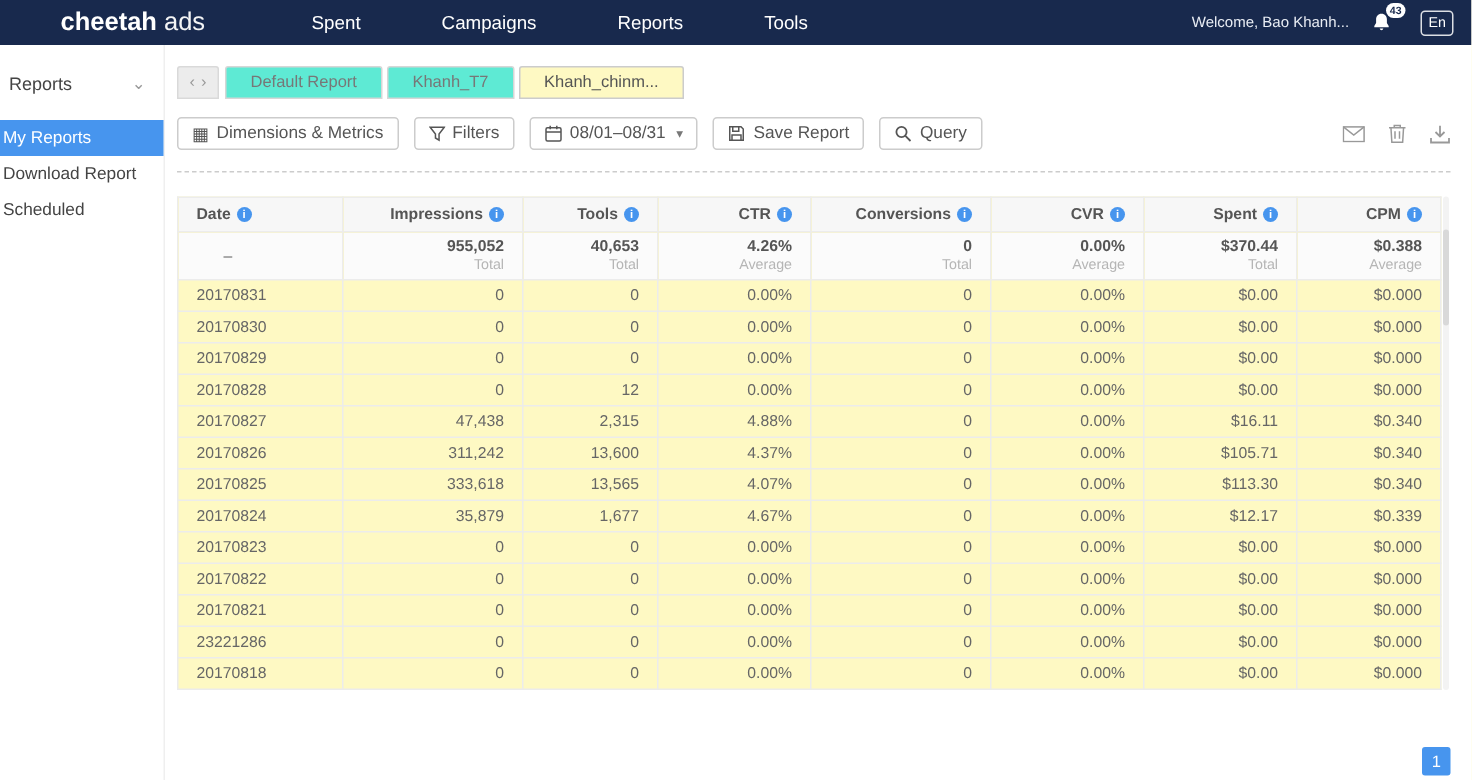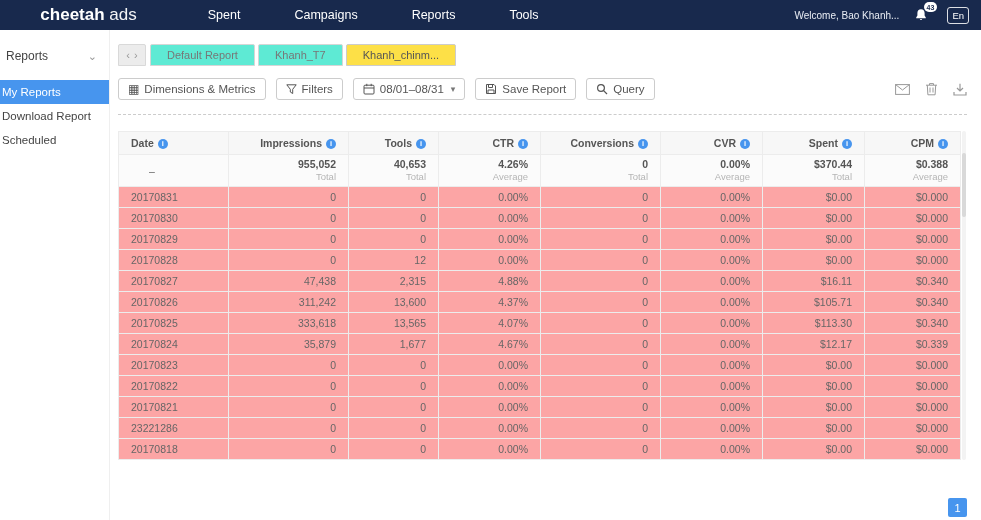--- a/index.html
+++ b/index.html
@@ -28,36 +28,36 @@
   .side-item { font-size: 11.5px; color: #444; padding: 5px 0 5px 2px; cursor: pointer; line-height: 14px; }
   .side-item.active { background: #4795EE; color: #fff; }
 
   .main { flex: 1; position: relative; padding: 14px 14px 0 8px; }
 
   
   .tabbar { display: flex; align-items: flex-end; }
   .tab-arrows { width: 28px; height: 22px; background: #ececec; border: 1px solid #d9d9d9; display: flex; align-items: center; justify-content: center; gap: 4px; color: #999; font-size: 11px; cursor: pointer; border-radius: 2px 2px 0 0; }
   .tabs { display: flex; margin-left: 4px; gap: 3px; }
   .tab { height: 22px; line-height: 21px; padding: 0 16px; background: #5eead4; border: 1px solid #d6d6d6; border-radius: 2px 2px 0 0; font-size: 11px; color: #777; cursor: pointer; white-space: nowrap; }
-  .tab.active { background: #fde047; border-color: #ccc; color: #555; text-align: center; }
+  .tab.active { background: #fef9c3; border-color: #ccc; color: #555; text-align: center; }
 
   
   .toolbar { display: flex; align-items: center; margin-top: 12px; gap: 10px; }
   .btn { display: inline-flex; align-items: center; gap: 5px; height: 22px; border: 1px solid #ccc; border-radius: 3px; background: #fff; color: #555; font-size: 11.5px; padding: 0 9px; cursor: pointer; font-family: inherit; white-space: nowrap; }
   .btn svg { flex: none; }
   .ic-grid { font-size: 12px; line-height: 1; color: #555; }
   .caret { font-size: 9px; color: #777; margin-left: 2px; }
   .toolbar-icons { margin-left: auto; display: flex; align-items: center; gap: 15px; color: #999; }
   .toolbar-icons span { cursor: pointer; display: inline-flex; }
 
   .sep { border-top: 1px dashed #ccc; margin-top: 14px; }
 
   
   .table-wrap { margin: 16px 6px 0 0; position: relative; }
-  .report-table { width: 100%; border-collapse: collapse; table-layout: fixed; border: 1px solid #d9d9d9; background: #fca5a5; }
+  .report-table { width: 100%; border-collapse: collapse; table-layout: fixed; border: 1px solid #d9d9d9; background: #fef9c3; }
   .report-table th, .report-table td { border: 1px solid #ececec; overflow: hidden; white-space: nowrap; }
   .report-table th { background: #f7f7f7; font-size: 10.5px; font-weight: bold; color: #555; padding: 5px 12px; }
   .report-table td { font-size: 10.5px; color: #666; padding: 4px 12px; }
   .report-table th:nth-child(1) { width: 110px; }
   .report-table th:nth-child(2) { width: 120px; }
   .report-table th:nth-child(3) { width: 90px; }
   .report-table th:nth-child(4) { width: 102px; }
   .report-table th:nth-child(5) { width: 120px; }
   .report-table th:nth-child(6) { width: 102px; }
   .report-table th:nth-child(7) { width: 102px; }

